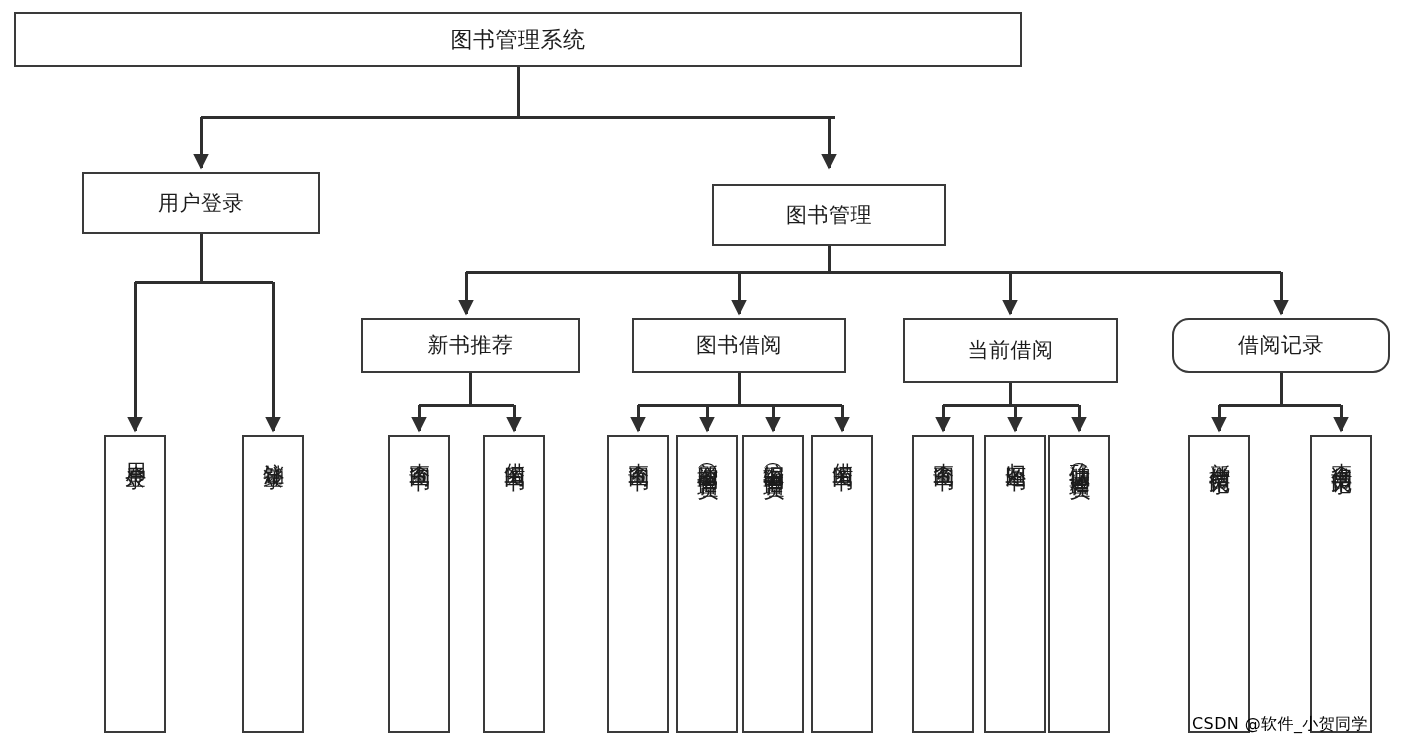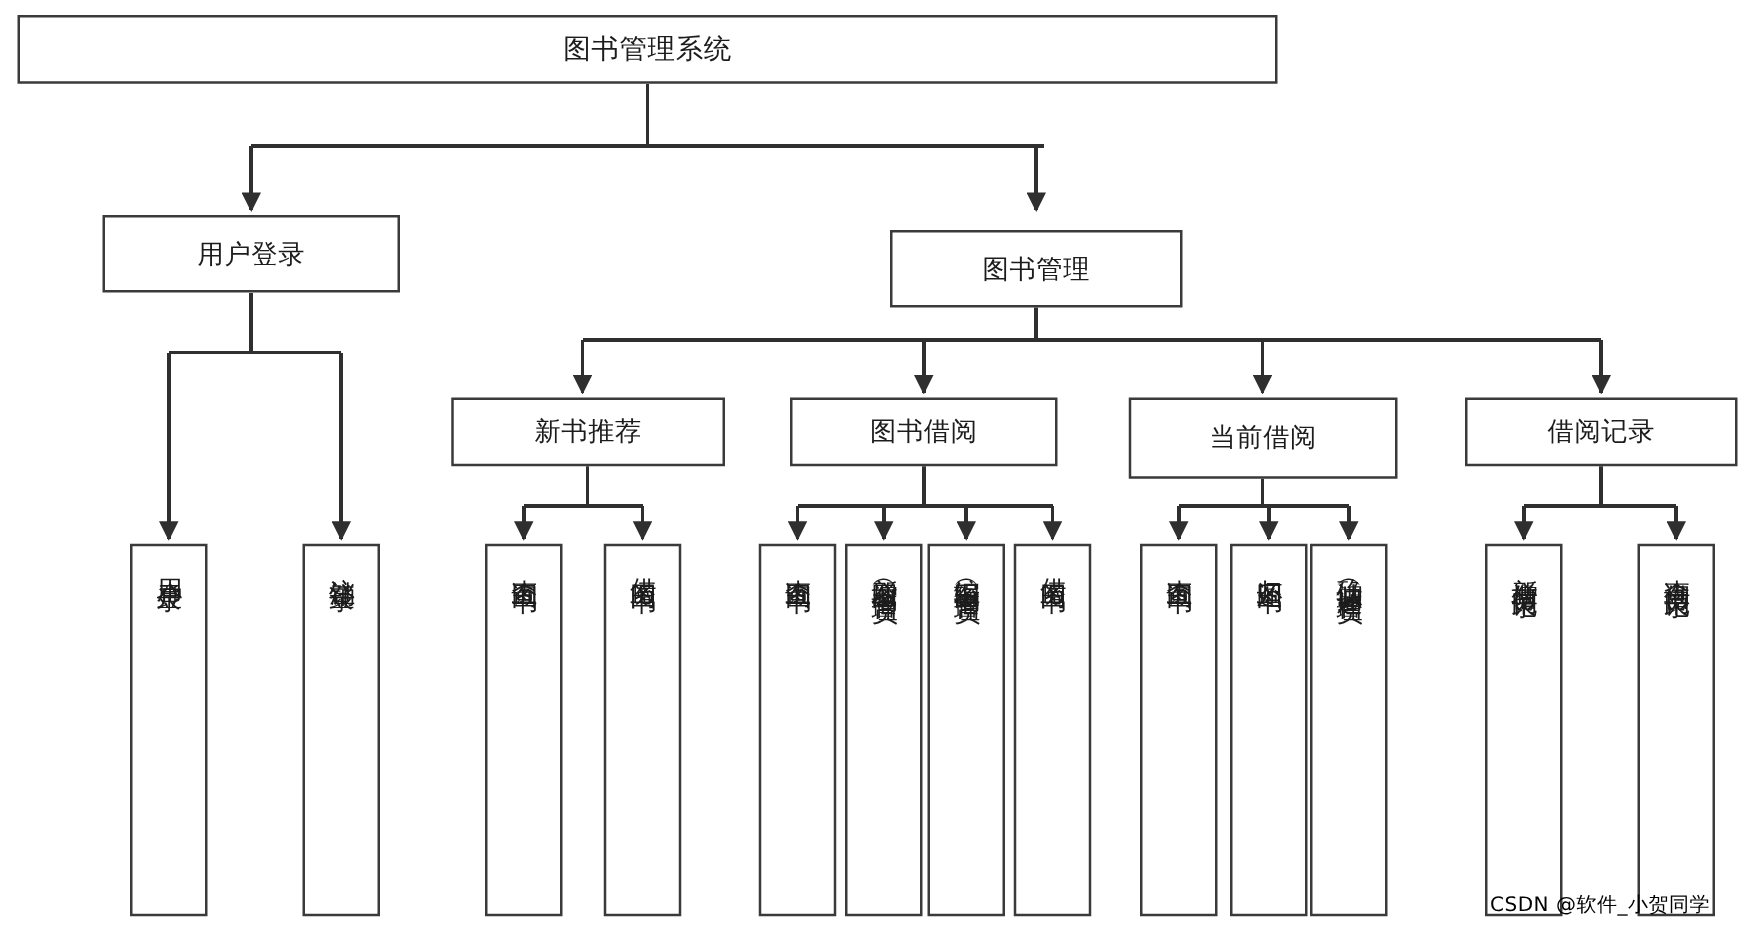--- a/index.html
+++ b/index.html
@@ -140,21 +140,21 @@
 
   <div class="node horiz" style="left:632px;top:318px;width:214px;height:55px;">
     <span class="label">图书借阅</span>
   </div>
   <div class="node horiz" style="left:361px;top:318px;width:219px;height:55px;">
     <span class="label">新书推荐</span>
   </div>
   <div class="node horiz" style="left:903px;top:318px;width:215px;height:65px;">
     <span class="label">当前借阅</span>
   </div>
-  <div class="node horiz" style="left:1172px;top:318px;width:218px;height:55px;">
+  <div class="node horiz" style="left:1172px;top:318px;width:218px;height:55px;border-radius:17px;">
     <span class="label">借阅记录</span>
   </div>
 
   <div class="node vert" style="left:104px;top:435px;width:62px;height:298px;">
     <span class="label">用户登录</span>
   </div>
   <div class="node vert" style="left:242px;top:435px;width:62px;height:298px;">
     <span class="label">注销登录</span>
   </div>
   <div class="node vert" style="left:388px;top:435px;width:62px;height:298px;">

